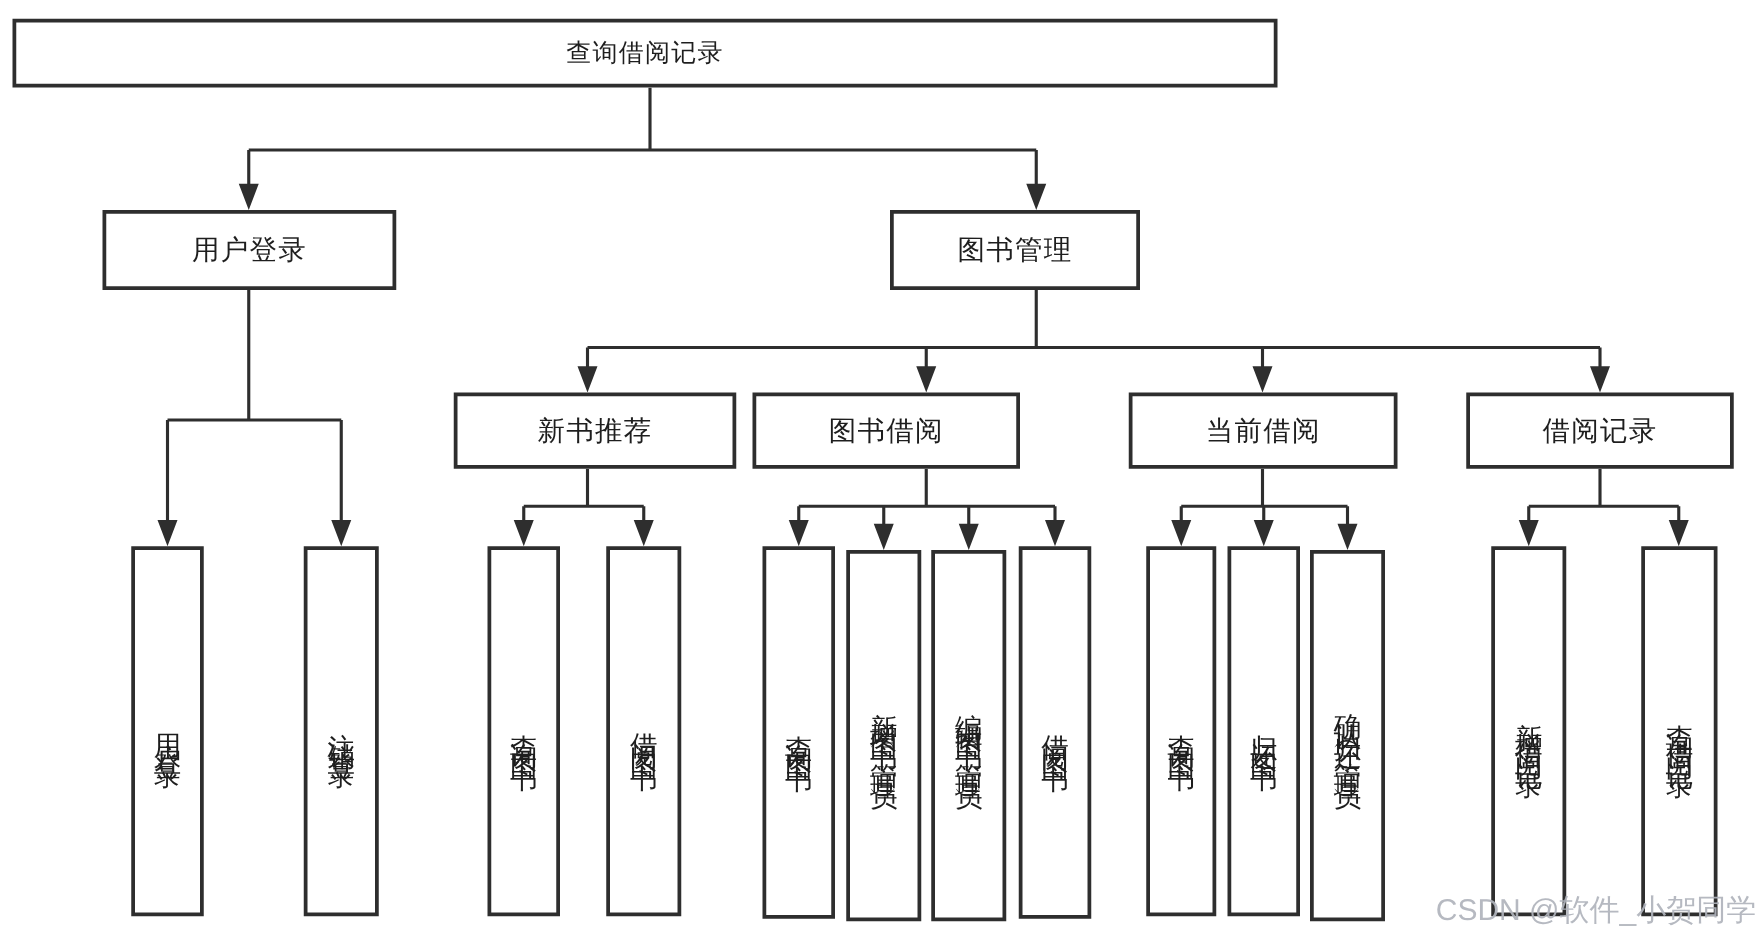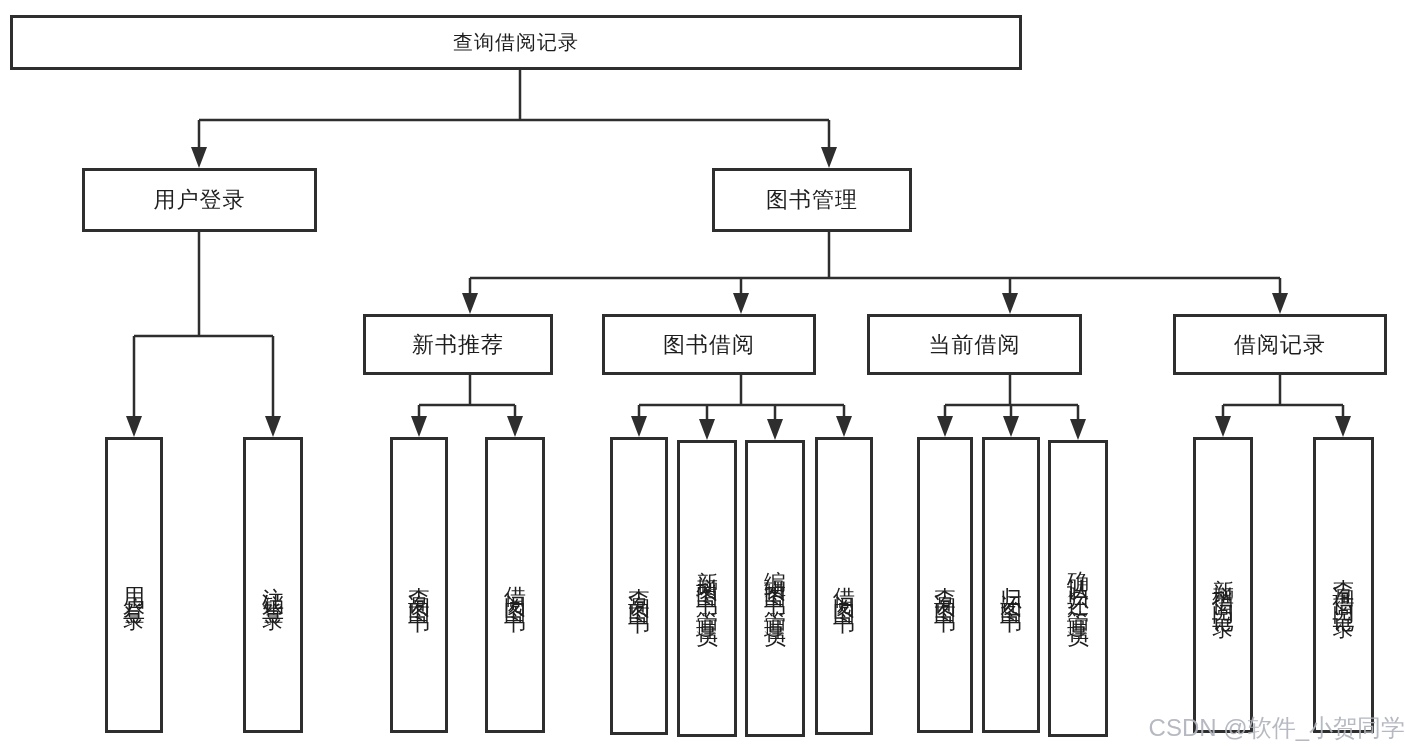--- a/index.html
+++ b/index.html
@@ -96,27 +96,27 @@
     <span>查询借阅记录</span>
   </div>
 
   <div class="node" style="left:82px;top:168px;width:235px;height:64px">
     <span>用户登录</span>
   </div>
   <div class="node" style="left:712px;top:168px;width:200px;height:64px">
     <span>图书管理</span>
   </div>
 
-  <div class="node" style="left:363px;top:314px;width:190px;height:61px">
+  <div class="node" style="left:363px;top:314px;width:226px;height:61px">
     <span>新书推荐</span>
   </div>
   <div class="node" style="left:602px;top:314px;width:214px;height:61px">
     <span>图书借阅</span>
   </div>
-  <div class="node" style="left:867px;top:314px;width:215px;height:61px">
+  <div class="node" style="left:903px;top:314px;width:215px;height:61px">
     <span>当前借阅</span>
   </div>
   <div class="node" style="left:1173px;top:314px;width:214px;height:61px">
     <span>借阅记录</span>
   </div>
 
   <div class="leaf" style="left:105px;top:437px;width:58px;height:296px">
     <span>用户登录</span>
   </div>
   <div class="leaf" style="left:243px;top:437px;width:60px;height:296px">

